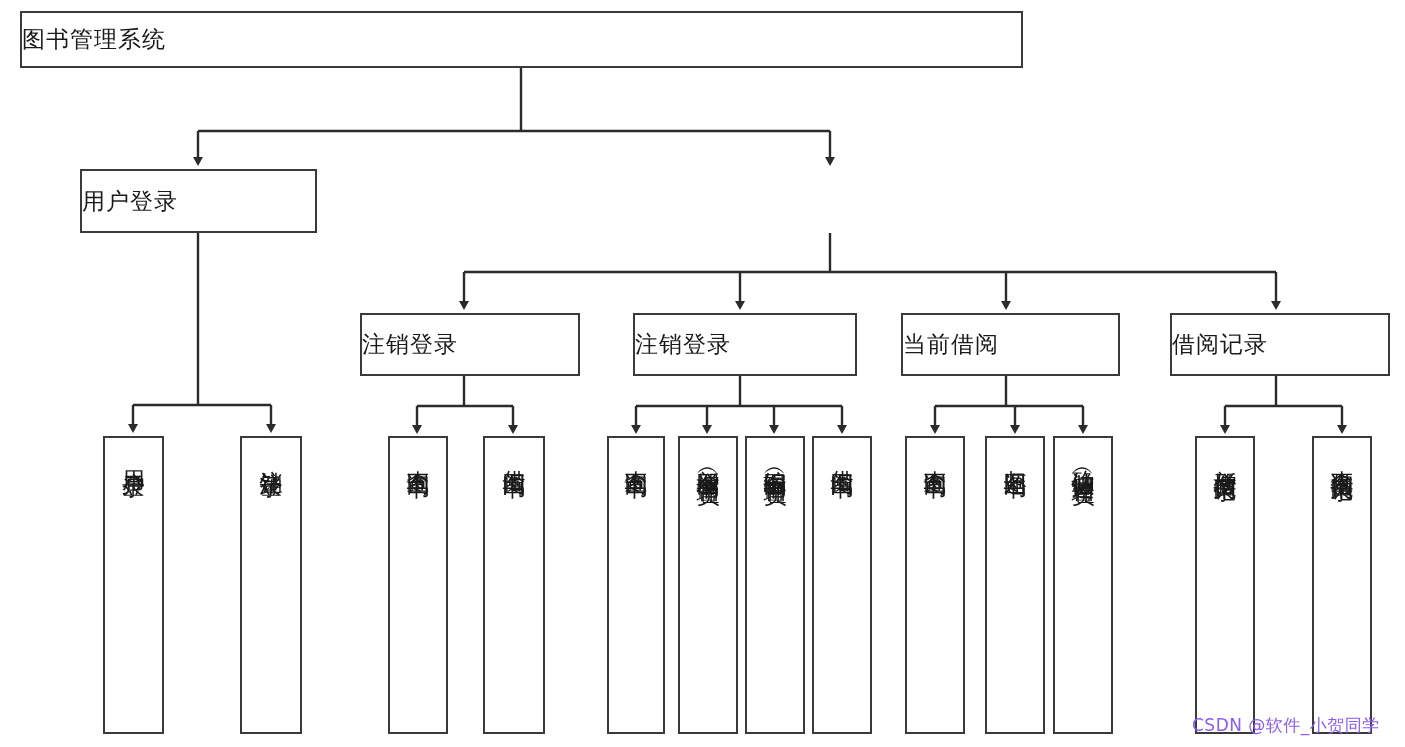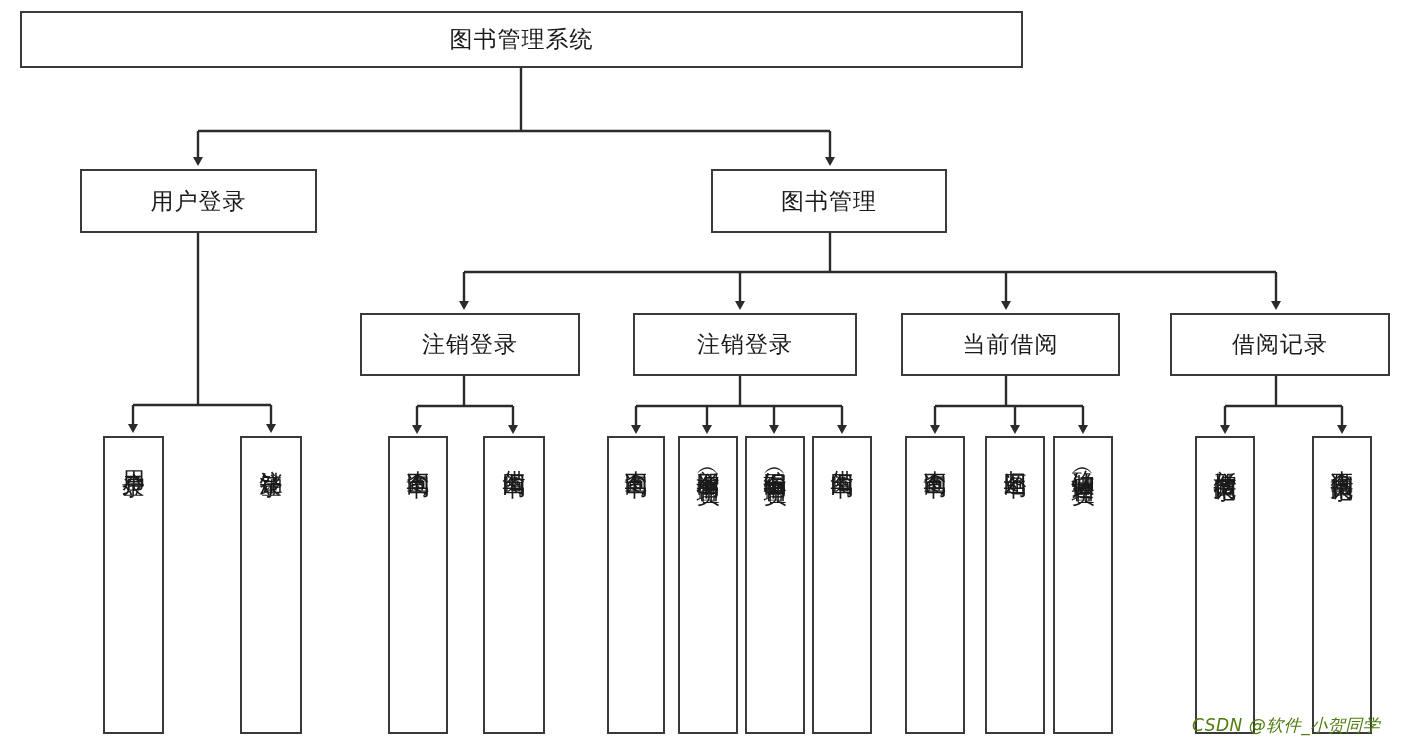--- a/index.html
+++ b/index.html
@@ -1,26 +1,26 @@
 <!DOCTYPE html>
 <html><head>
 <meta charset="utf-8">
 <style>
   html,body{margin:0;padding:0;background:#fff;}
   body{font-family:"DejaVu Sans","Liberation Sans",sans-serif;}
   #stage{position:relative;width:1405px;height:747px;background:#ffffff;overflow:hidden;}
   svg.edges{position:absolute;left:0;top:0;width:1405px;height:747px;pointer-events:none;}
   .node{position:absolute;box-sizing:border-box;border:2px solid #3a3a3a;background:#ffffff;
-        display:flex;align-items:center;justify-content:center;color:#1a1a1a;}
+        display:flex;align-items:center;color:#1a1a1a;}
   .node.h{font-size:23px;letter-spacing:1px;}
   .node.v{writing-mode:vertical-rl;text-orientation:upright;font-size:23px;line-height:1.08;
           padding-top:14px;justify-content:flex-start;letter-spacing:2px;}
   .node.v .txt{writing-mode:vertical-rl;text-orientation:upright;}
-  .watermark{position:absolute;left:1192px;top:714px;font-size:17px;color:#4d7c0f;
-             white-space:nowrap;letter-spacing:.5px;font-style:italic;}
+  .watermark{position:absolute;left:1192px;top:714px;font-size:17px;color:#8b5cf6;
+             white-space:nowrap;letter-spacing:.5px;}
 </style>
 </head>
 <body>
 
 <div id="stage">
 
   <svg class="edges" viewBox="0 0 1405 747">
     <defs>
       <marker id="arrow" markerWidth="9" markerHeight="10" refX="1" refY="5" orient="auto" markerUnits="userSpaceOnUse">
         <path d="M0,0 L9,5 L0,10 Z" fill="#2b2b2b"></path>
@@ -69,23 +69,20 @@
       <path d="M1342,406 L1342,426" marker-end="url(#arrow)"></path>
     </g>
   </svg>
 
   <div class="node h" style="left:20px;top:11px;width:1003px;height:57px;">
     <span class="txt">图书管理系统</span>
   </div>
 
   <div class="node h" style="left:80px;top:169px;width:237px;height:64px;">
     <span class="txt">用户登录</span>
-  </div>
-  <div class="node h" style="left:711px;top:169px;width:236px;height:64px;">
-    <span class="txt">图书管理</span>
   </div>
 
   <div class="node h" style="left:360px;top:313px;width:220px;height:63px;">
     <span class="txt">注销登录</span>
   </div>
   <div class="node h" style="left:633px;top:313px;width:224px;height:63px;">
     <span class="txt">注销登录</span>
   </div>
   <div class="node h" style="left:901px;top:313px;width:219px;height:63px;">
     <span class="txt">当前借阅</span>

